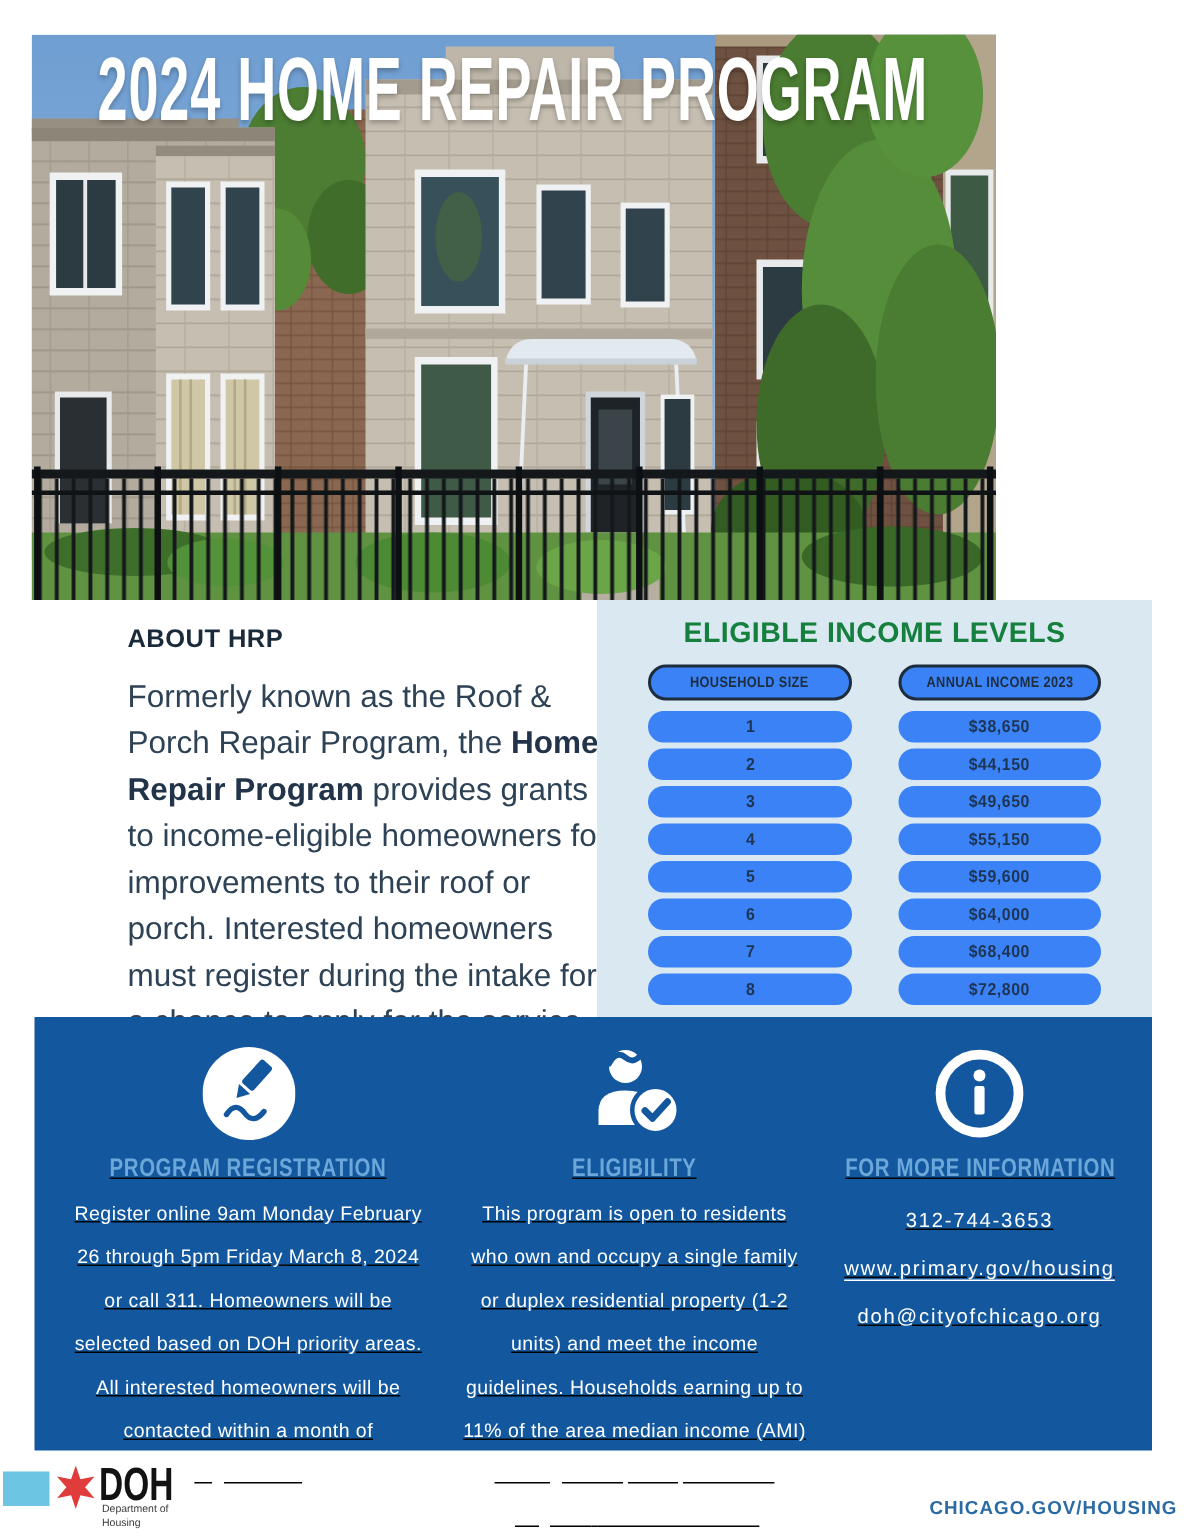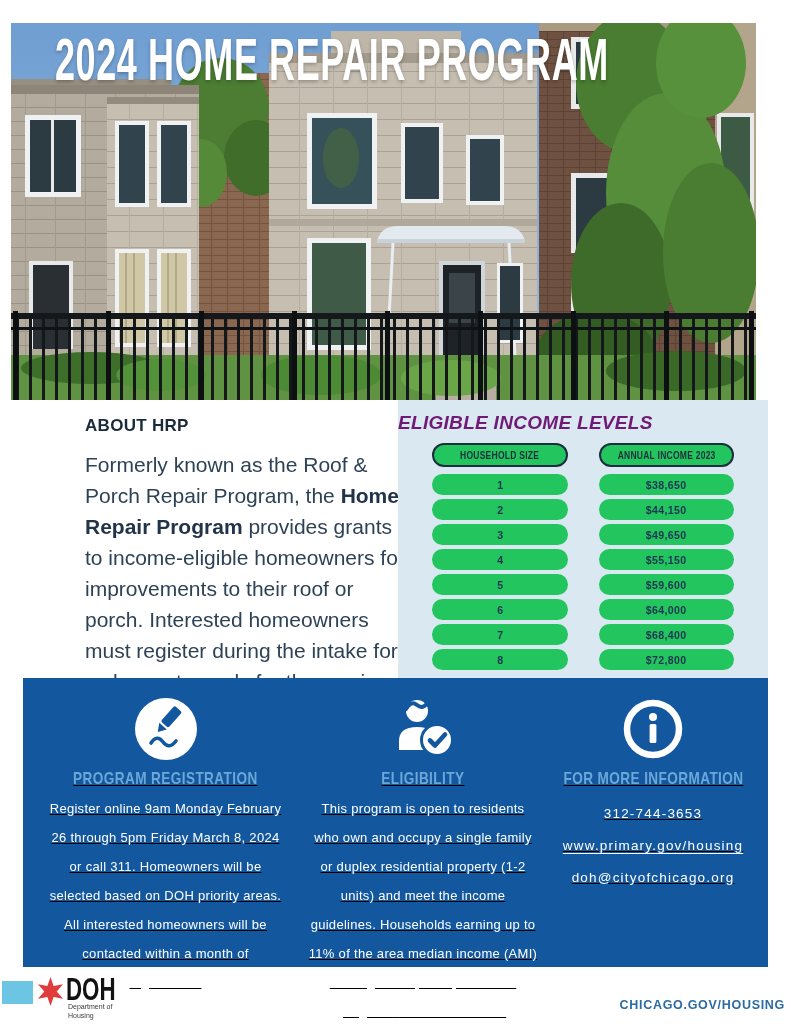--- a/index.html
+++ b/index.html
@@ -1,39 +1,39 @@
 <!DOCTYPE html>
 <html><head>
 <meta charset="utf-8">
 <style>
   * { margin:0; padding:0; box-sizing:border-box; }
   body { background:#fff; font-family:"Liberation Sans", sans-serif; }
   .page { position:relative; width:791px; height:1024px; background:#ffffff; overflow:hidden; }
 
   
-  .photo { position:absolute; left:11px; top:23px; width:745px; height:377px; overflow:hidden; }
+  .photo { position:absolute; left:21px; top:23px; width:643px; height:377px; overflow:hidden; }
   .photo svg { display:block; width:100%; height:100%; }
   .hero-title { position:absolute; left:44px; top:2px; color:#ffffff; font-weight:800;
     font-size:60px; white-space:nowrap; transform:scaleX(0.60); transform-origin:left top;
     letter-spacing:1px; text-shadow:0 2px 5px rgba(0,0,0,0.25); }
 
   
   .about { position:absolute; left:23px; top:400px; width:375px; height:278px; background:#fff;
     padding:16px 12px 0 62px; }
   .about h2 { font-size:17px; font-weight:700; color:#1b2a3a; letter-spacing:0.3px; }
   .about p { margin-top:13px; width:322px; font-size:21px; line-height:31px; color:#2e4256; }
   .about p b { color:#22344a; }
 
   
   .income { position:absolute; left:398px; top:400px; width:370px; height:278px;
     background:#d9e8f1; padding-top:12px; }
-  .income h2 { font-size:19px; font-weight:800; color:#701a75; letter-spacing:0.3px;font-style:italic; }
+  .income h2 { text-align:center; font-size:19px; font-weight:800; color:#15803d; letter-spacing:0.3px; }
   .pill-table { display:grid; grid-template-columns:136px 135px; column-gap:31px;
     row-gap:4px; margin:9px 0 0 34px; }
-  .pill { height:21px; background:#22c55e; border-radius:11px; display:flex;
+  .pill { height:21px; background:#3b82f6; border-radius:11px; display:flex;
     align-items:center; justify-content:center; font-size:11.5px; font-weight:700;
     color:#1d3553; }
   .pill span { display:inline-block; transform:scaleX(0.92); letter-spacing:0.4px; }
   .pill.header { height:24px; border:2px solid #1d2d3e; border-radius:13px;
     font-size:10px; color:#1d2d3e; margin-bottom:3px; }
   .pill.header span { transform:scaleX(0.85); letter-spacing:0.3px; }
 
   
   .blue { position:absolute; left:23px; top:678px; width:745px; height:289px; background:#13589f;
     display:grid; grid-template-columns:285px 230px 230px; }

